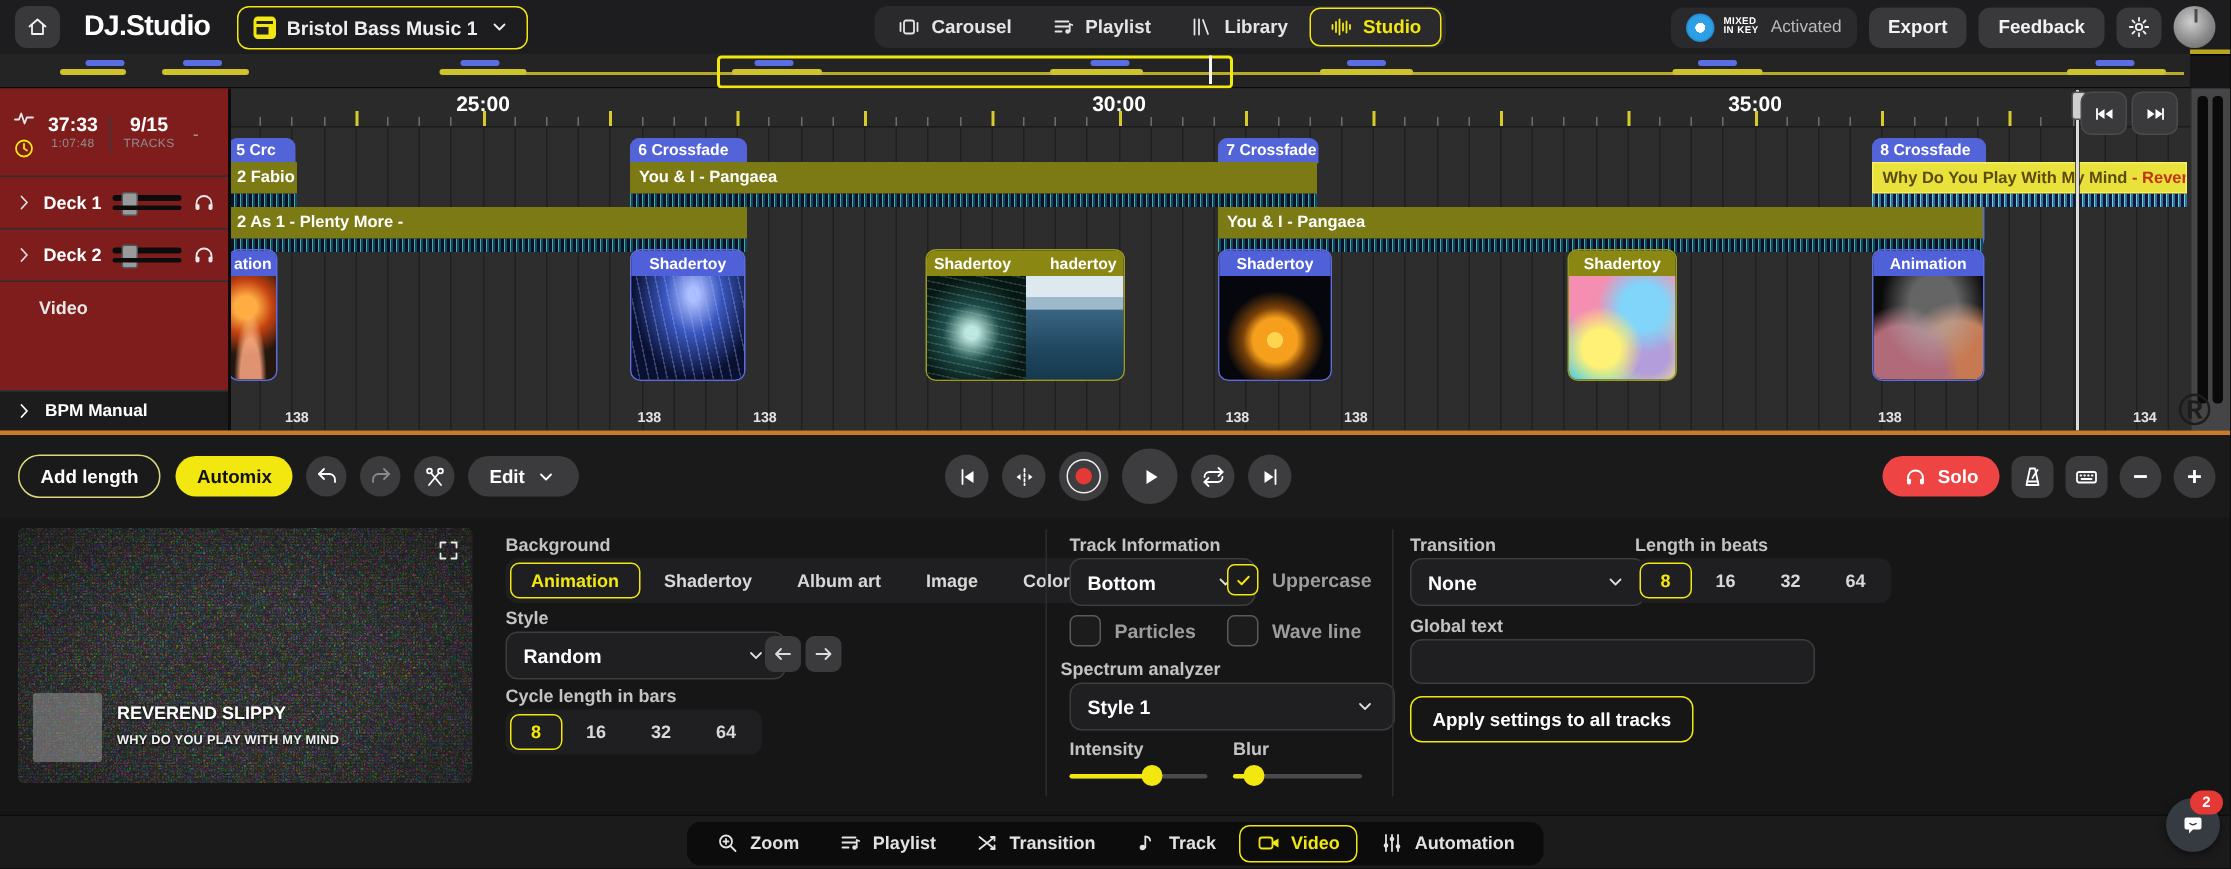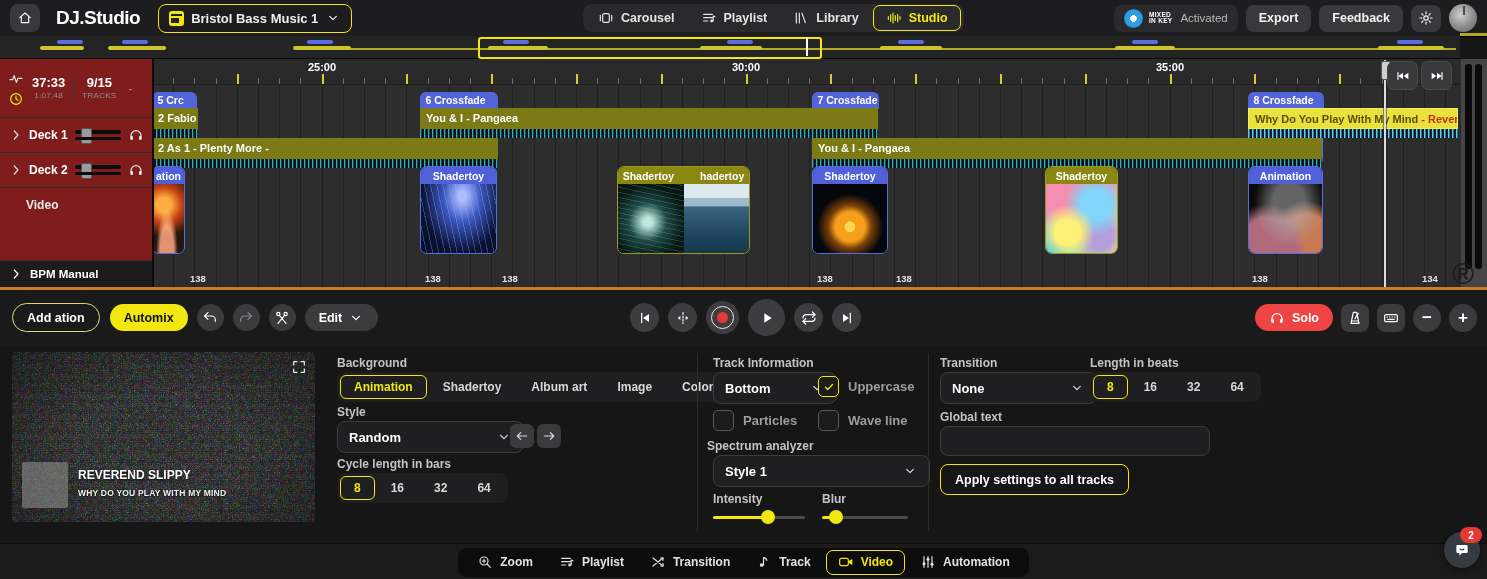--- a/index.html
+++ b/index.html
@@ -43,21 +43,21 @@
   .mm-yel{position:absolute;top:10px;height:4px;border-radius:2px;background:#cfc32c;}
   .mm-base{position:absolute;background:#b5ab28;}
   #mm-viewport{position:absolute;top:1px;height:18px;border:2px solid #f2e70e;border-radius:3px;}
   #mm-playhead{position:absolute;top:1px;width:2px;height:19px;background:#f5f5f5;}
   #top-right-accent{position:absolute;right:0;top:33px;width:27px;height:3px;background:#b9a41e;}
   
   #timeline{position:absolute;left:0;top:59px;width:1487px;height:228px;background:#2d2d2e;}
   #grid,#ruler{position:absolute;top:0;left:0;}
   .grid-line{position:absolute;top:25px;bottom:0;width:1px;background:rgba(0,0,0,.28);}
   #ruler{width:1460px;height:25px;background:#2a2a2b;border-bottom:1px solid #1c1c1c;}
-  .ruler-label{position:absolute;top:2px;transform:translateX(-50%);font-size:11px;font-weight:bold;color:#fff;}
+  .ruler-label{position:absolute;top:2px;transform:translateX(-50%);font-size:14px;font-weight:bold;color:#fff;}
   .tick{position:absolute;bottom:0;width:1px;}
   .tick.min{background:#d8ca28;height:10px;width:2px;}
   .tick.sub{background:#6d6d6d;height:6px;}
   .clip-title{position:absolute;height:21px;line-height:21px;font-size:11px;font-weight:bold;color:#fff;
               background:#7c7a15;padding-left:6px;white-space:nowrap;overflow:hidden;box-sizing:border-box;}
   .clip-title.selected{background:#e9e13c;color:#5c4c08;border:1px solid #f5ef62;}
   .clip-title.selected .artist{color:#c2330f;}
   .clip-wf{position:absolute;height:9px;background:
       repeating-linear-gradient(90deg,rgba(64,210,150,.85) 0 1px,rgba(40,120,200,.45) 1px 2px,transparent 2px 4px),
       #0d1126;border-radius:1px;}
@@ -619,21 +619,21 @@
             </svg>
           </span>
         <span>BPM Manual</span>
       </div>
     </div>
   </div>
 
   <div id="orange-line"></div>
 
   <div id="toolbar">
-    <div id="add-tracks-btn" class="pill">Add ation</div>
+    <div id="add-tracks-btn" class="pill">Add length</div>
     <div id="automix-btn" class="pill">Automix</div>
     <div class="circ">
         <span class="icon">
           <svg viewBox="0 0 24 24">
             <path d="M9 14L4 9l5-5"></path>
             <path d="M4 9h10.5a5.5 5.5 0 0 1 5.5 5.5V17"></path>
           </svg>
         </span>
       </div>
     <div class="circ dim">

